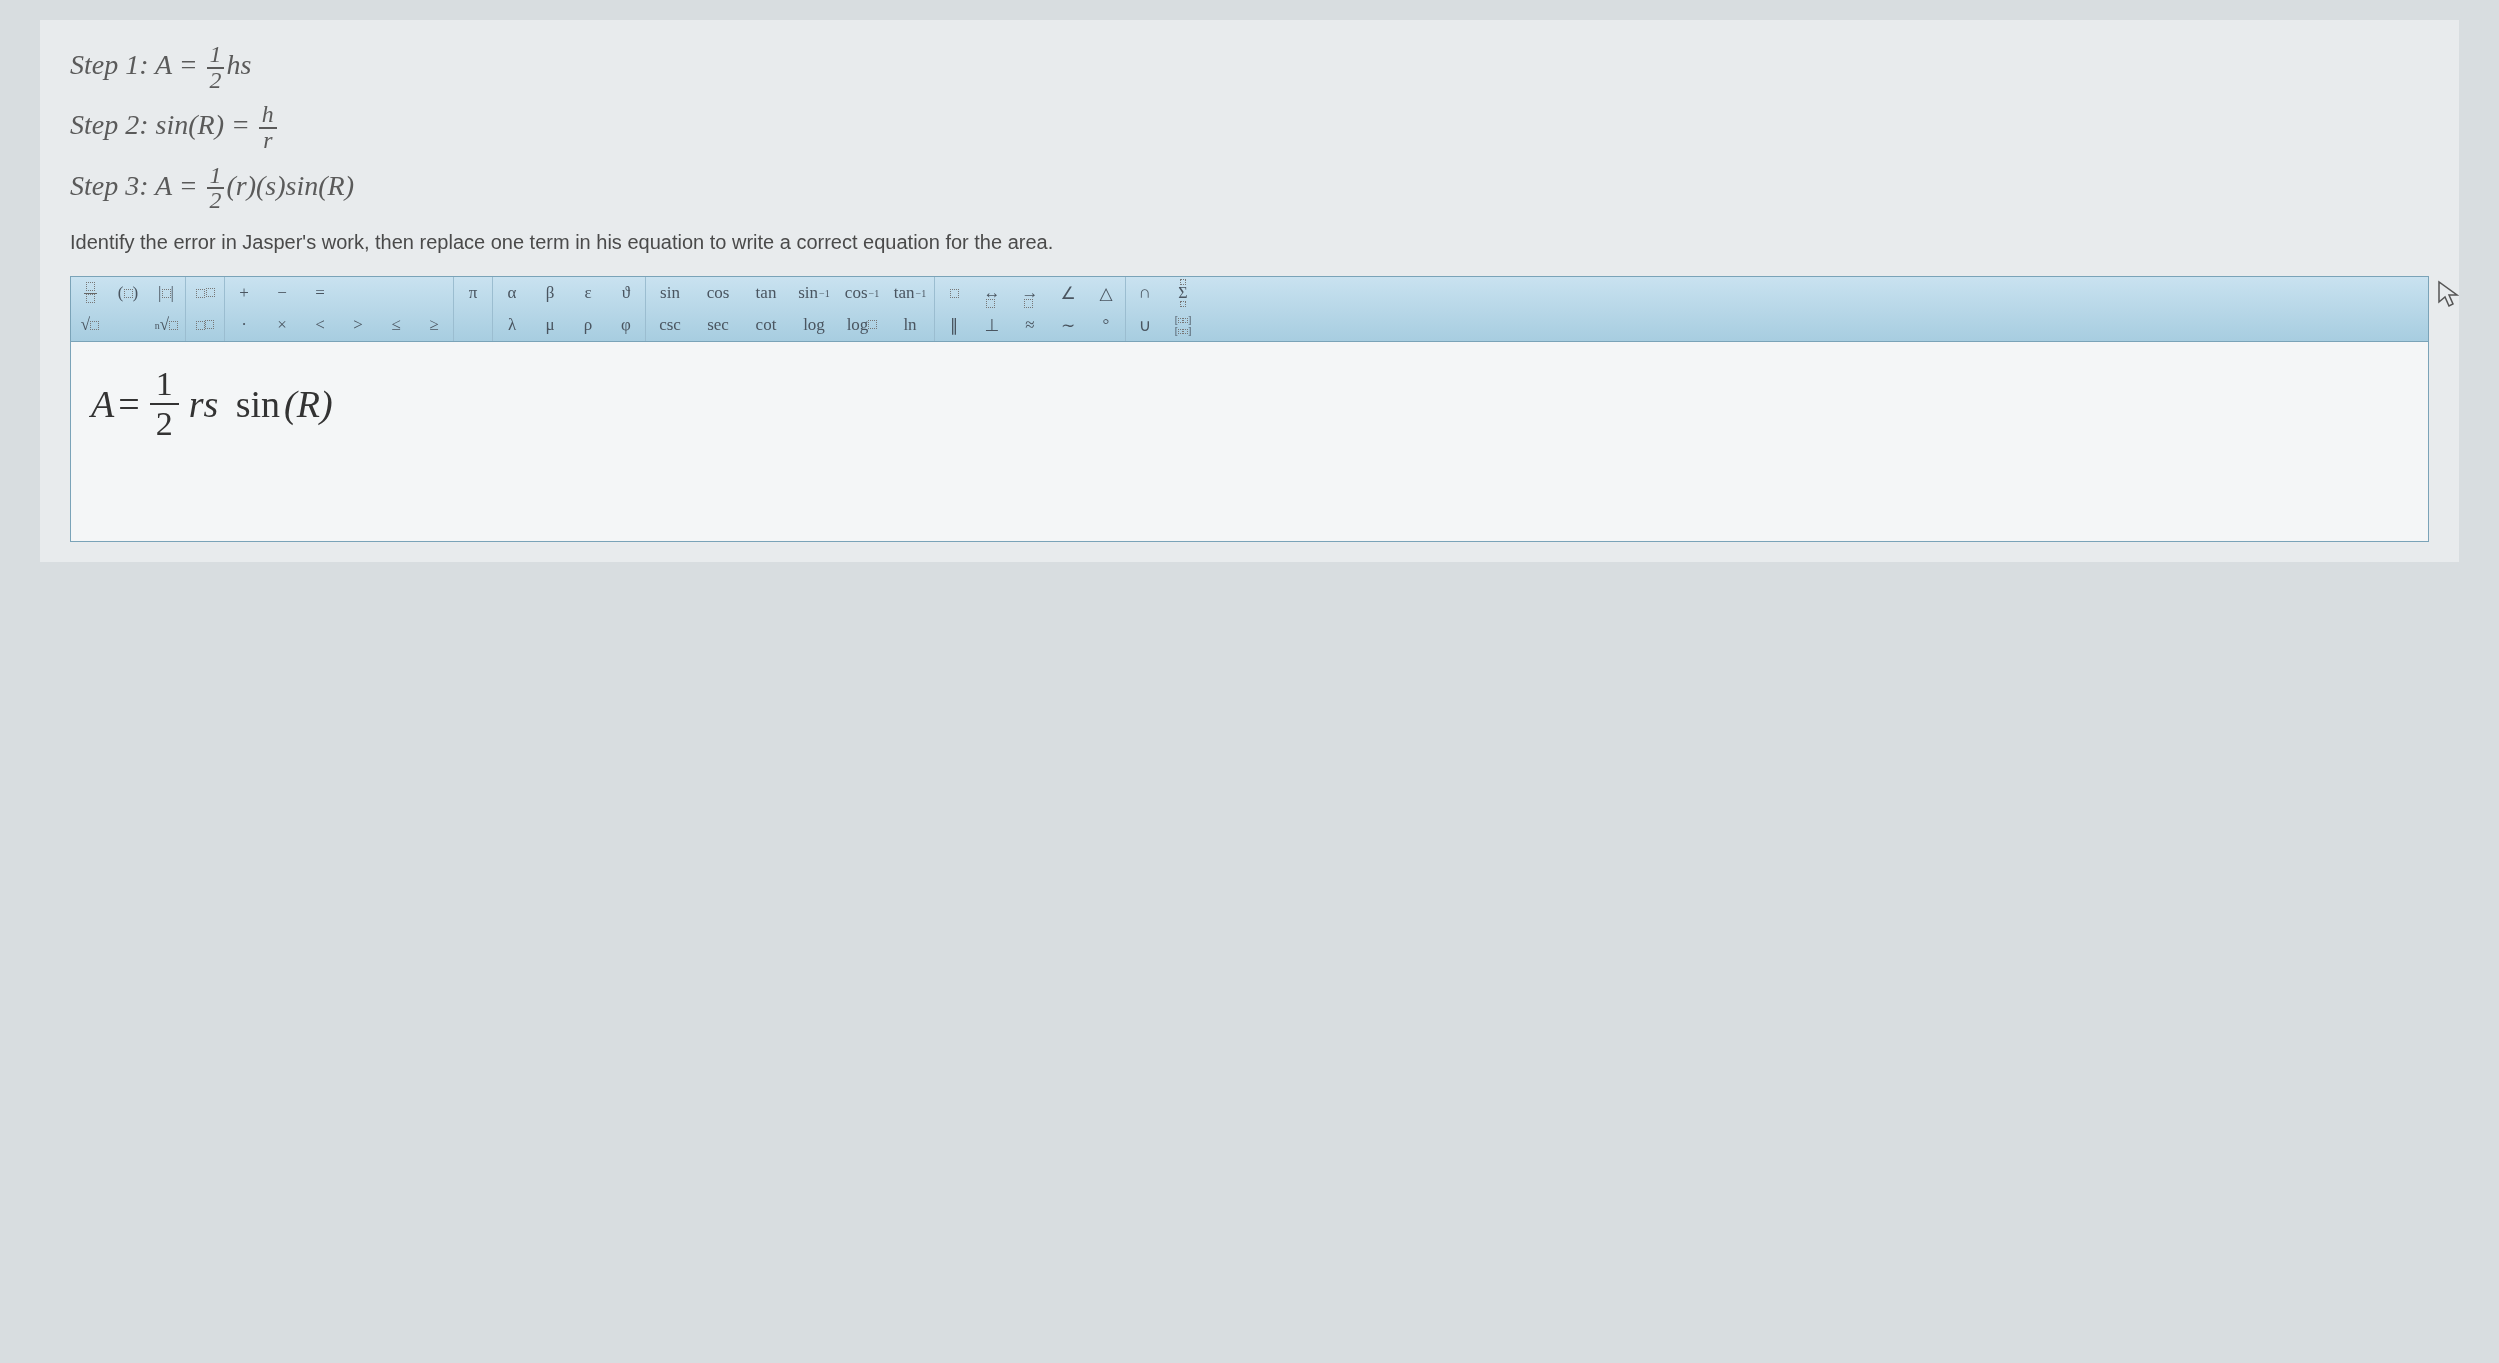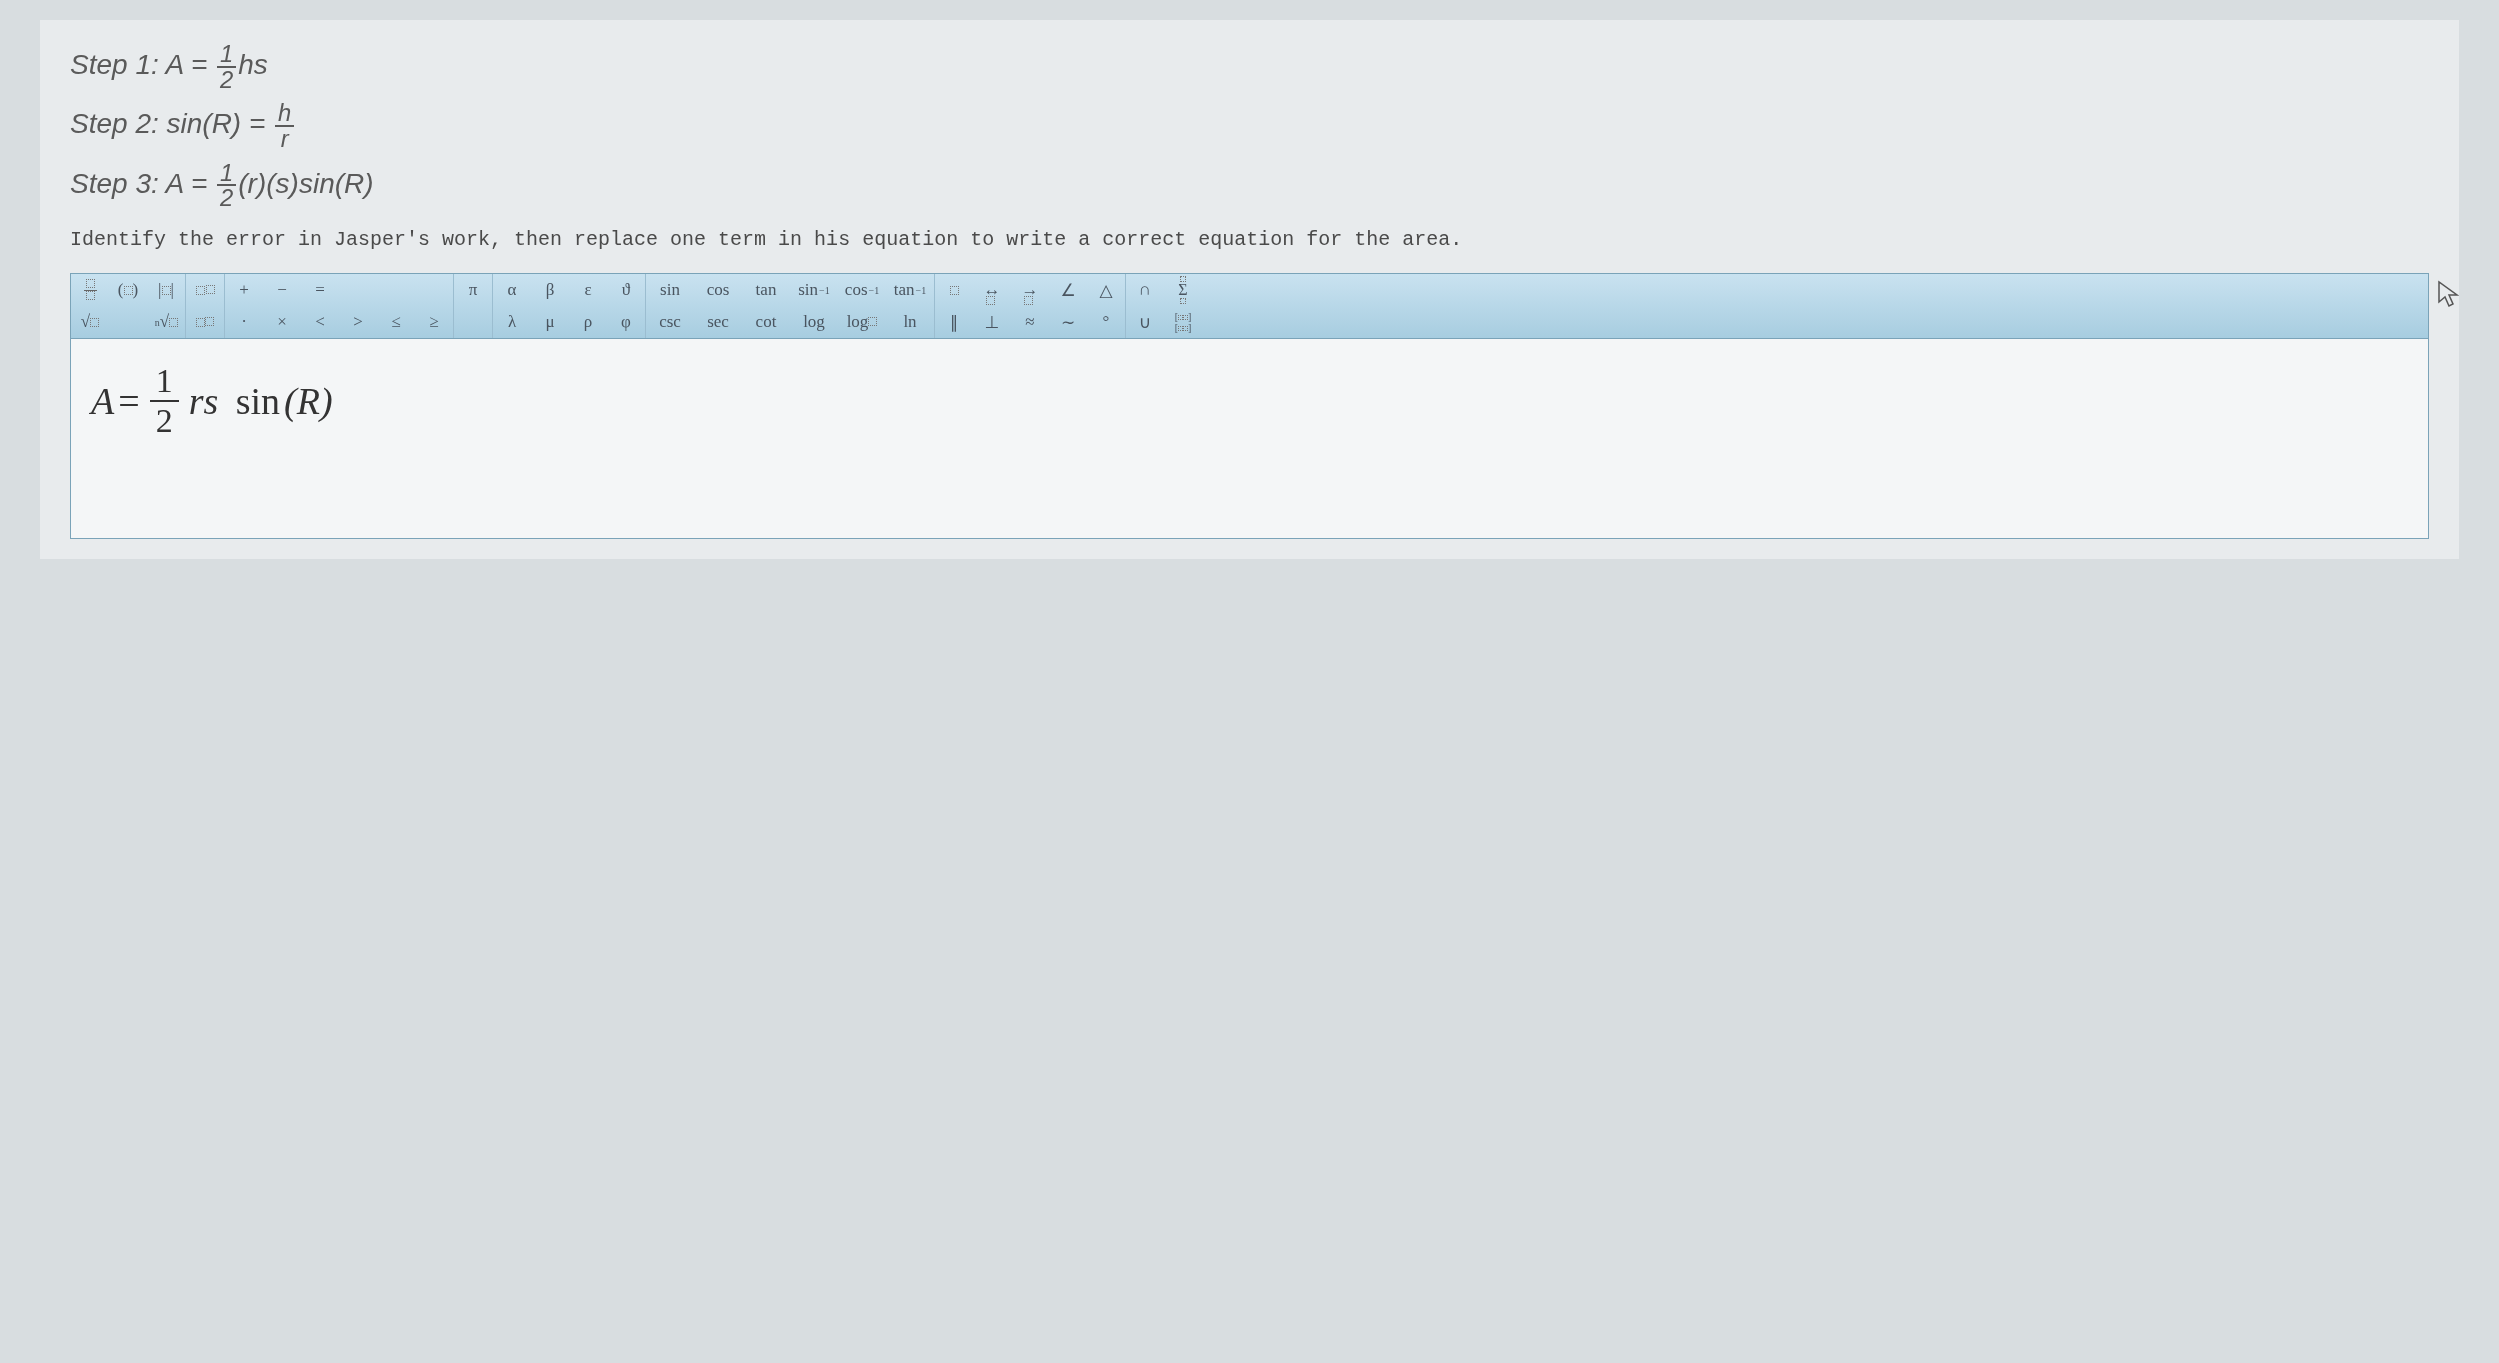--- a/index.html
+++ b/index.html
@@ -7,41 +7,41 @@
     background: #d8dde0;
     font-family: Arial, sans-serif;
     padding: 20px 40px;
     color: #333;
   }
   .content-area {
     background: #e8ebed;
     padding: 20px 30px;
   }
   .handwritten {
-    font-family: Liberation Sans, sans-serif;
+    font-family: Liberation Serif, serif;
     font-style: italic;
     font-size: 28px;
     color: #5a5a5a;
     line-height: 1.8;
     margin-bottom: 8px;
   }
   .frac {
     display: inline-flex;
     flex-direction: column;
     align-items: center;
     vertical-align: middle;
     font-size: 0.85em;
     line-height: 1;
     margin: 0 2px;
   }
   .frac .num { border-bottom: 2px solid #5a5a5a; padding: 0 3px; }
   .frac .den { padding: 0 3px; }
   .indent { padding-left: 260px; }
   .instruction {
-    font-family: Liberation Mono, monospace;
+    font-family: Liberation Sans, sans-serif;
     font-style: normal;
     font-size: 20px;
     color: #4a4a4a;
     margin: 18px 0 22px 0;
   }
 
   
   .toolbar {
     display: flex;
     background: linear-gradient(#c9e2f0, #a7cde0);

